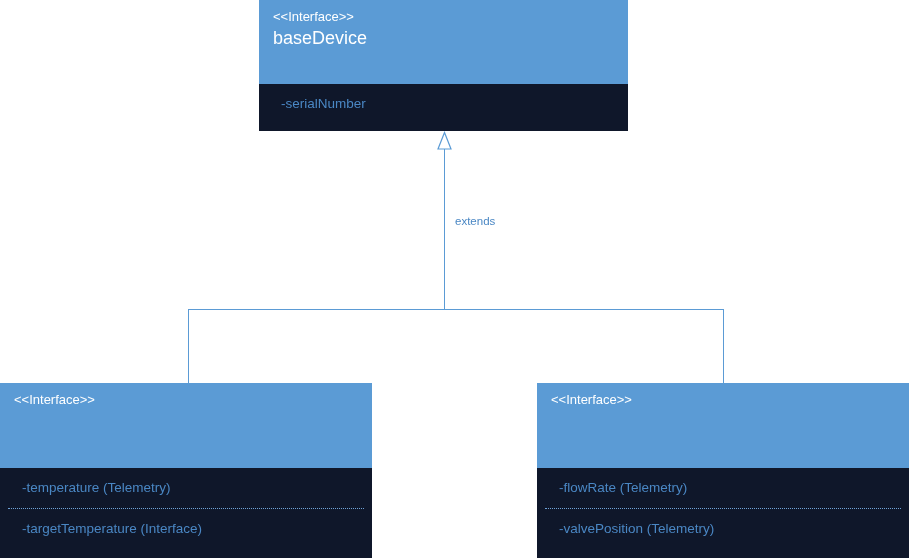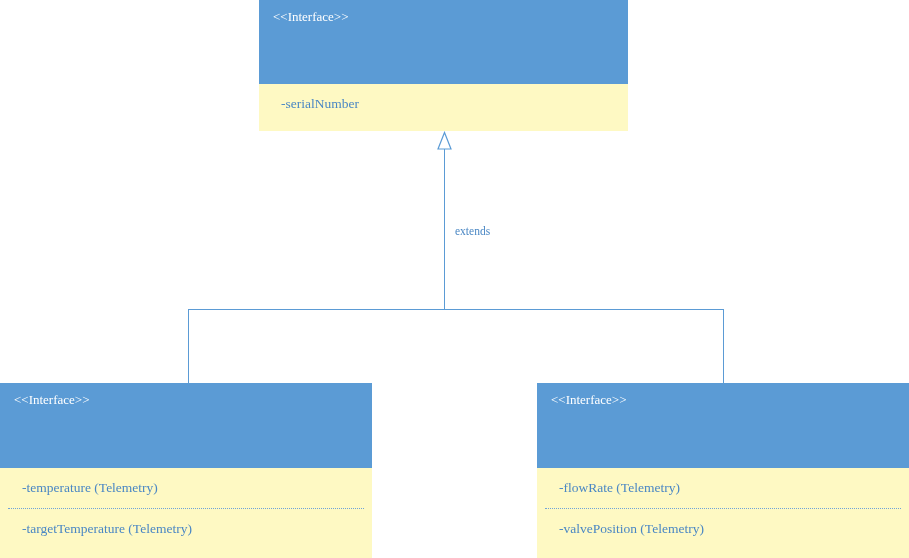--- a/index.html
+++ b/index.html
@@ -11,21 +11,20 @@
     font-family: "Liberation Sans", sans-serif;
     width: 909px;
     height: 558px;
     overflow: hidden;
   }
   #canvas {
     position: relative;
     width: 909px;
     height: 558px;
     background: #ffffff;
-    font-family: Liberation Serif, serif;
   }
 
   
   .uml-class {
     position: absolute;
     box-sizing: border-box;
   }
   .uml-header {
     box-sizing: border-box;
     background: #5B9BD5;
@@ -39,21 +38,21 @@
     white-space: nowrap;
   }
   .uml-name {
     font-size: 18px;
     line-height: 25px;
     color: #ffffff;
     white-space: nowrap;
   }
   .uml-body {
     box-sizing: border-box;
-    background: #fef9c3;
+    background: #0f172a;
     padding: 0;
   }
   .uml-attr {
     box-sizing: border-box;
     font-size: 13.5px;
     line-height: 18px;
     color: #4A87C4;
     padding: 11px 14px 11px 22px;
     white-space: nowrap;
   }
@@ -86,49 +85,50 @@
   }
 </style>
 </head>
 <body>
 
 <div id="canvas">
 
   <div class="uml-class" style="left:259px; top:0px; width:369px;">
     <div class="uml-header" style="height:84px;">
       <div class="uml-stereotype">&lt;&lt;Interface&gt;&gt;</div>
+      <div class="uml-name">baseDevice</div>
     </div>
     <div class="uml-body" style="height:47px;">
       <div class="uml-attr">-serialNumber</div>
     </div>
   </div>
 
   <div class="arrow-tri" style="left:436px; top:131px; width:17px; height:20px;">
     <svg width="17" height="20" viewBox="0 0 17 20">
       <polygon points="8.5,1.5 15,18 2,18" fill="#ffffff" stroke="#5B9BD5" stroke-width="1.2"></polygon>
     </svg>
   </div>
 
   <div class="line-v" style="left:444px; top:149px; height:161px;"></div>
 
   <div class="line-h" style="left:188px; top:309px; width:536px;"></div>
 
   <div class="line-v" style="left:188px; top:309px; height:75px;"></div>
 
   <div class="line-v" style="left:723px; top:309px; height:75px;"></div>
 
-  <div class="edge-label" style="left:455px; top:224px;">extends</div>
+  <div class="edge-label" style="left:455px; top:214px;">extends</div>
 
   <div class="uml-class" style="left:0px; top:383px; width:372px;">
     <div class="uml-header" style="height:85px;">
       <div class="uml-stereotype">&lt;&lt;Interface&gt;&gt;</div>
     </div>
     <div class="uml-body" style="height:94px;">
       <div class="uml-attr">-temperature (Telemetry)</div>
-      <div class="uml-attr">-targetTemperature (Telemetry)</div>
+      <div class="uml-attr">-targetTemperature (Interface)</div>
     </div>
   </div>
 
   <div class="uml-class" style="left:537px; top:383px; width:372px;">
     <div class="uml-header" style="height:85px;">
       <div class="uml-stereotype">&lt;&lt;Interface&gt;&gt;</div>
     </div>
     <div class="uml-body" style="height:90px;">
       <div class="uml-attr">-flowRate (Telemetry)</div>
       <div class="uml-attr">-valvePosition (Telemetry)</div>

